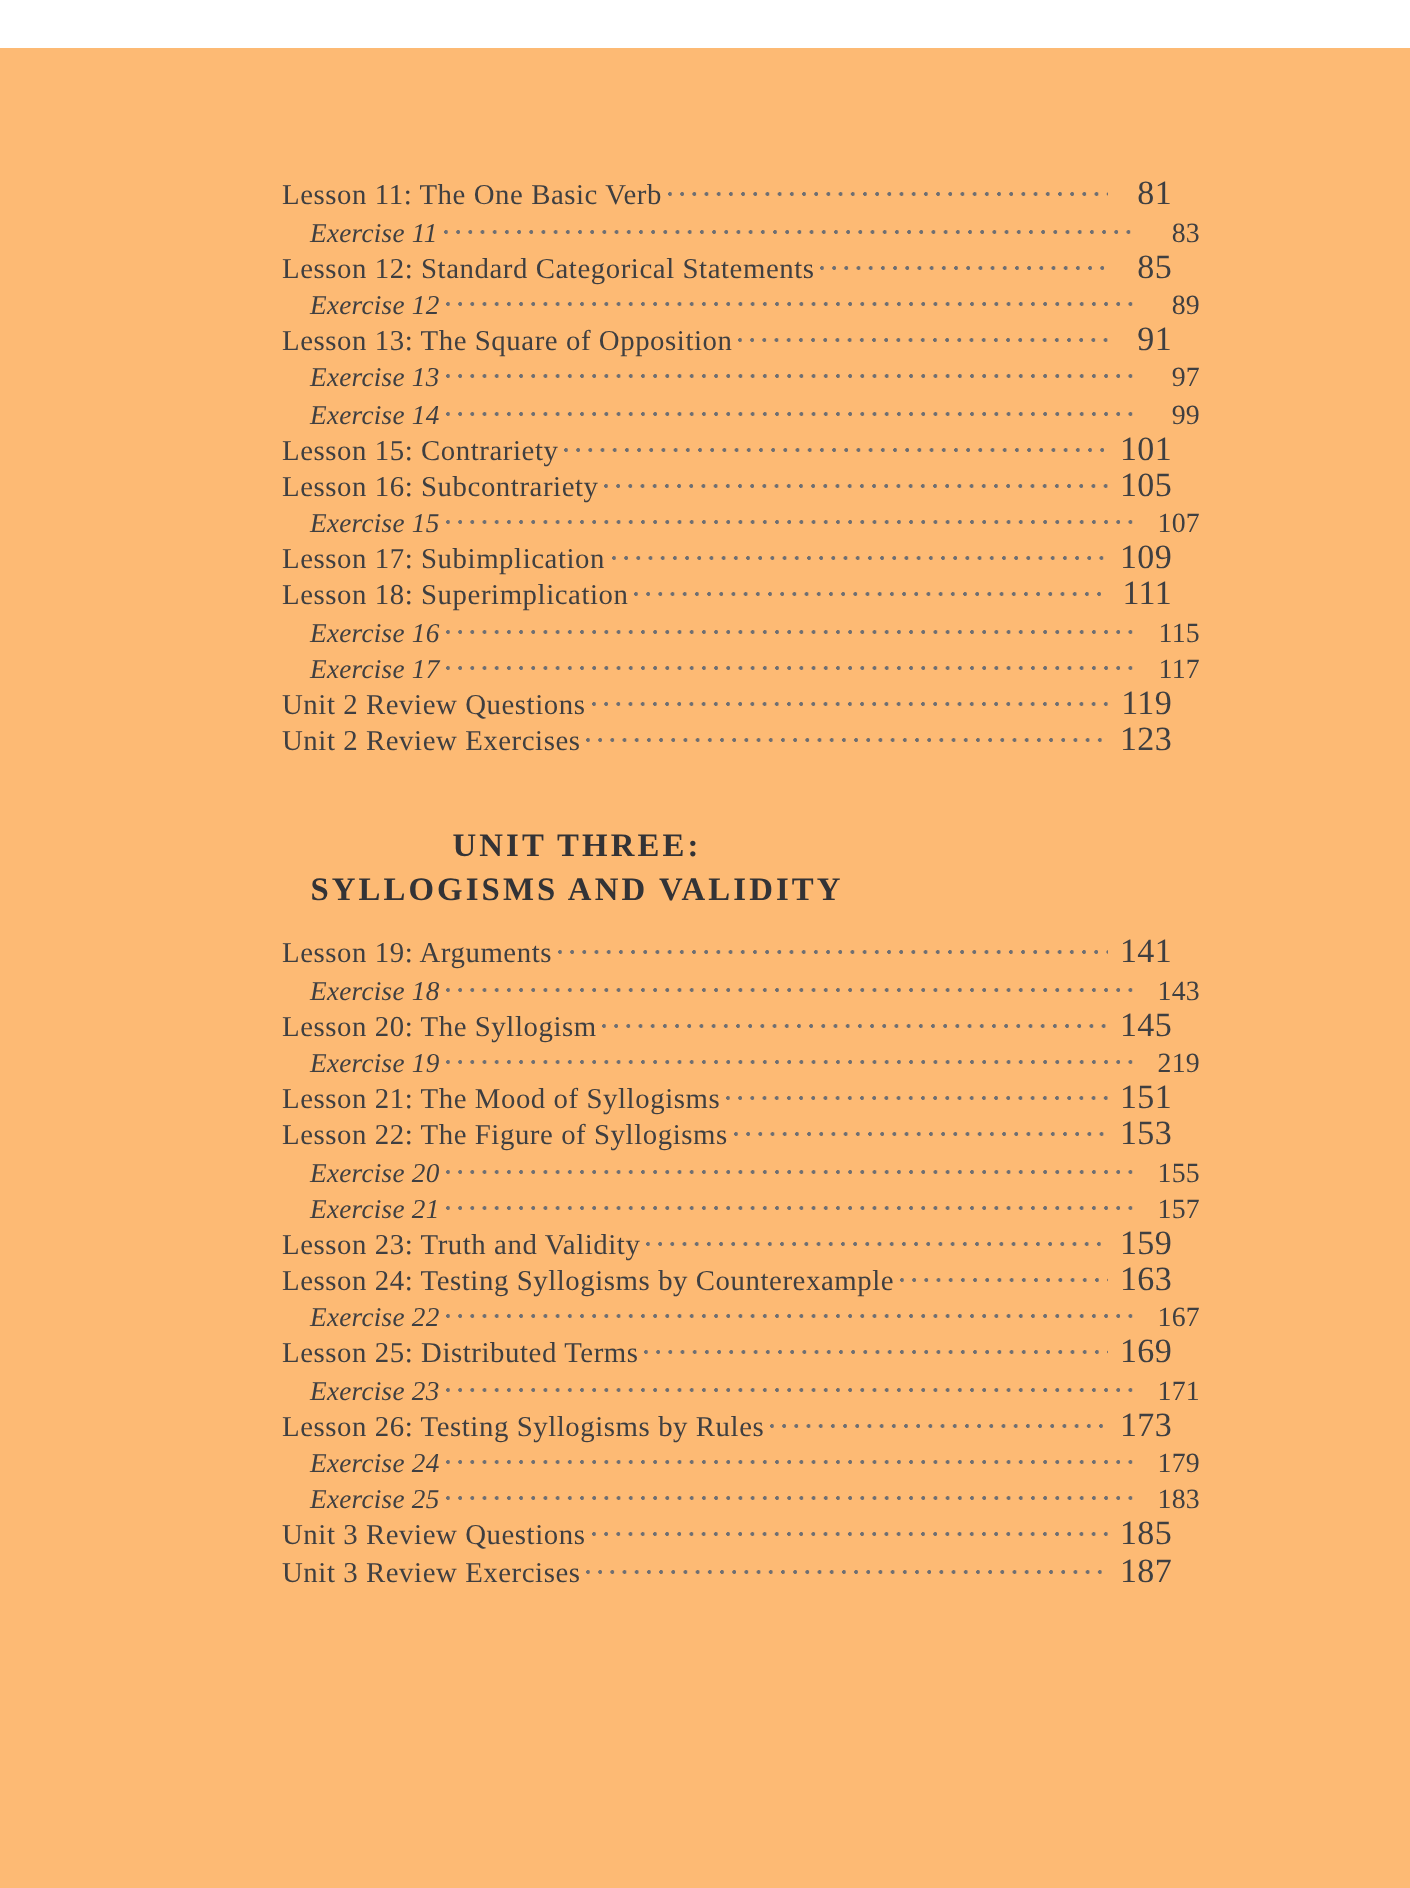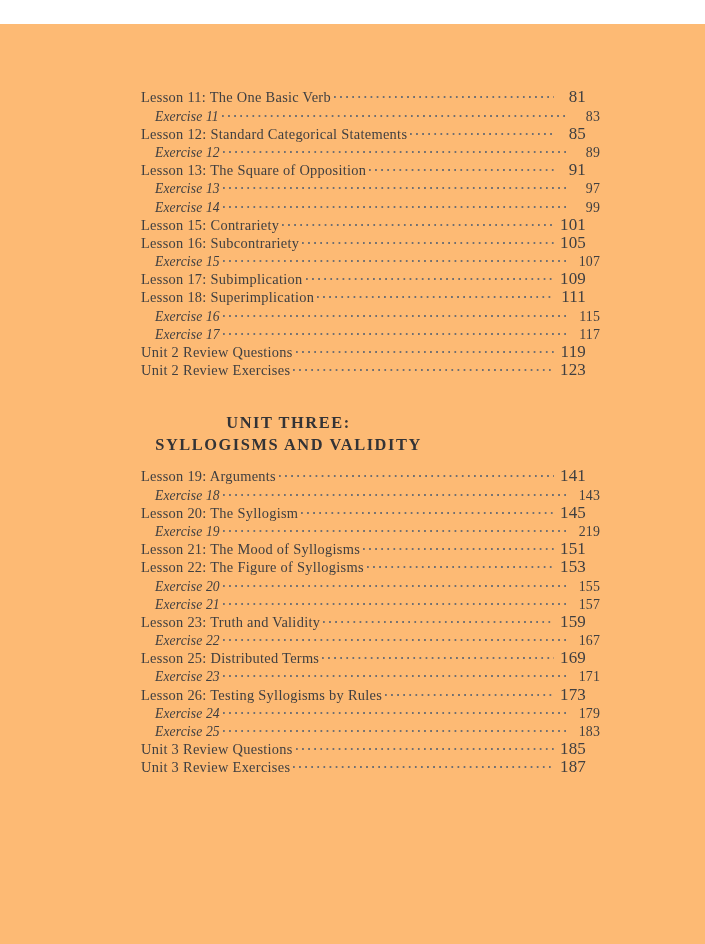--- a/index.html
+++ b/index.html
@@ -243,20 +243,25 @@
       <div class="toc-entry level-exercise">
         <span class="title">Exercise 21</span>
         <span class="leader"></span>
         <span class="pageno">157</span>
       </div>
       <div class="toc-entry level-lesson">
         <span class="title">Lesson 23: Truth and Validity</span>
         <span class="leader"></span>
         <span class="pageno">159</span>
       </div>
+      <div class="toc-entry level-lesson">
+        <span class="title">Lesson 24: Testing Syllogisms by Counterexample</span>
+        <span class="leader"></span>
+        <span class="pageno">163</span>
+      </div>
       <div class="toc-entry level-exercise">
         <span class="title">Exercise 22</span>
         <span class="leader"></span>
         <span class="pageno">167</span>
       </div>
       <div class="toc-entry level-lesson">
         <span class="title">Lesson 25: Distributed Terms</span>
         <span class="leader"></span>
         <span class="pageno">169</span>
       </div>

